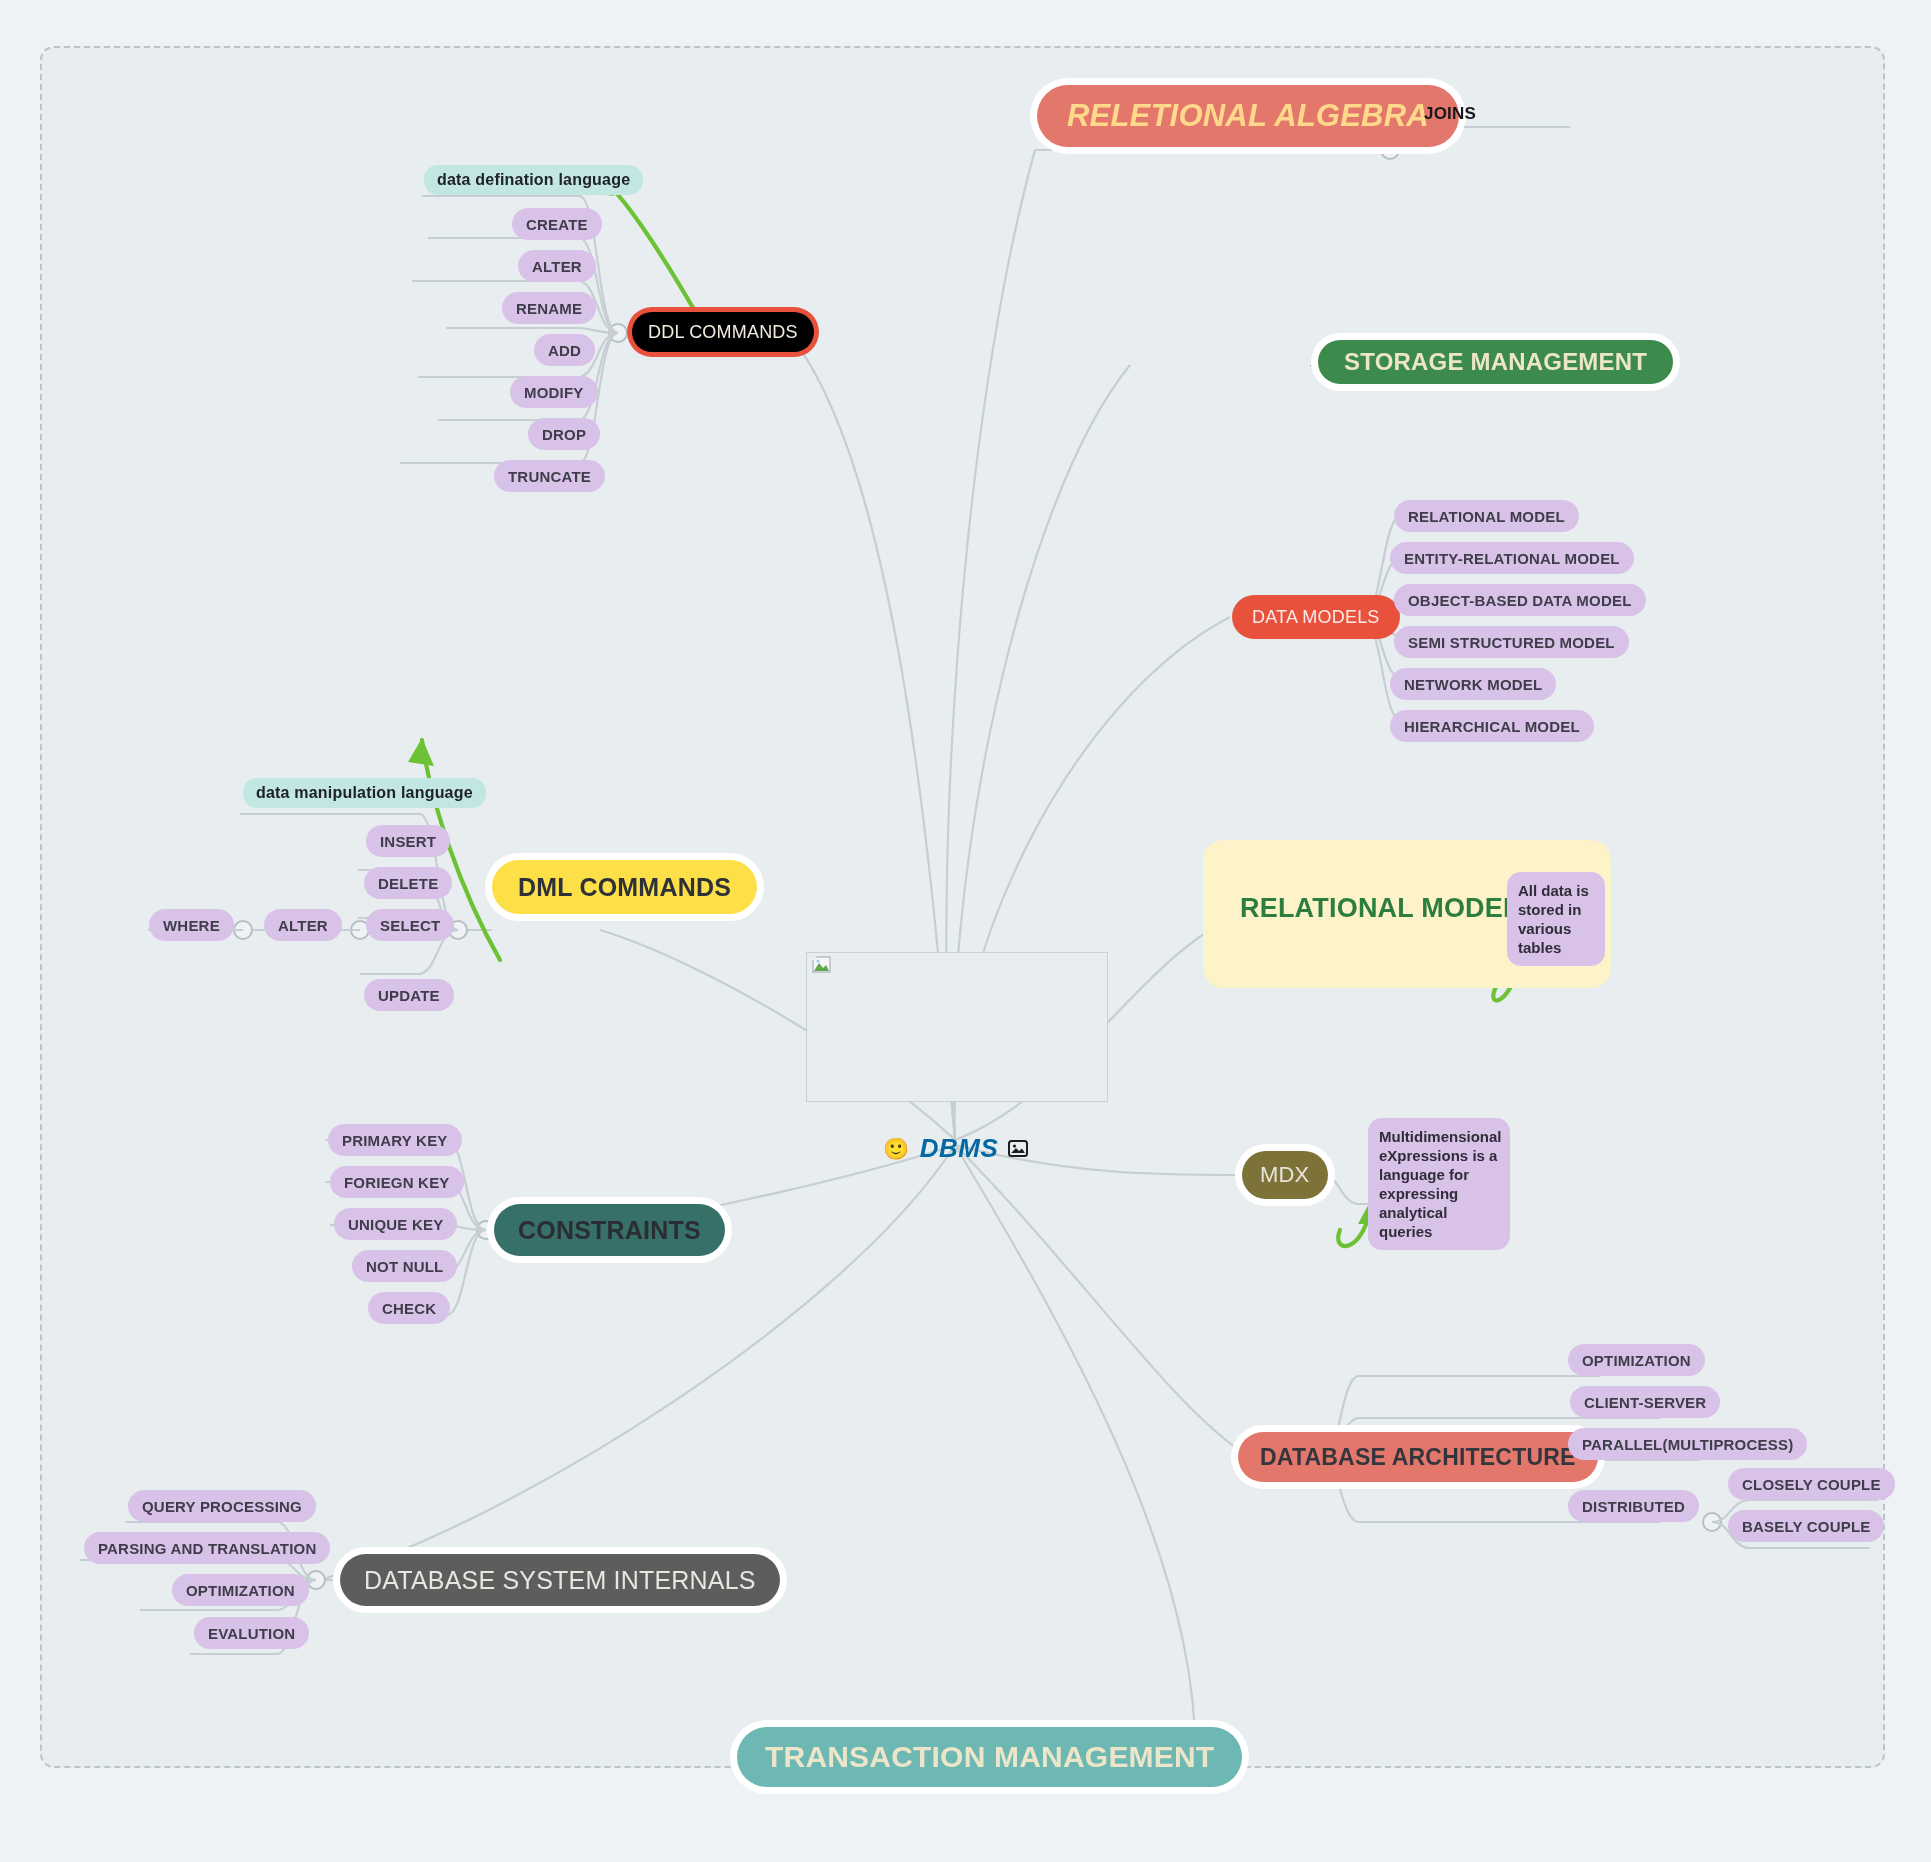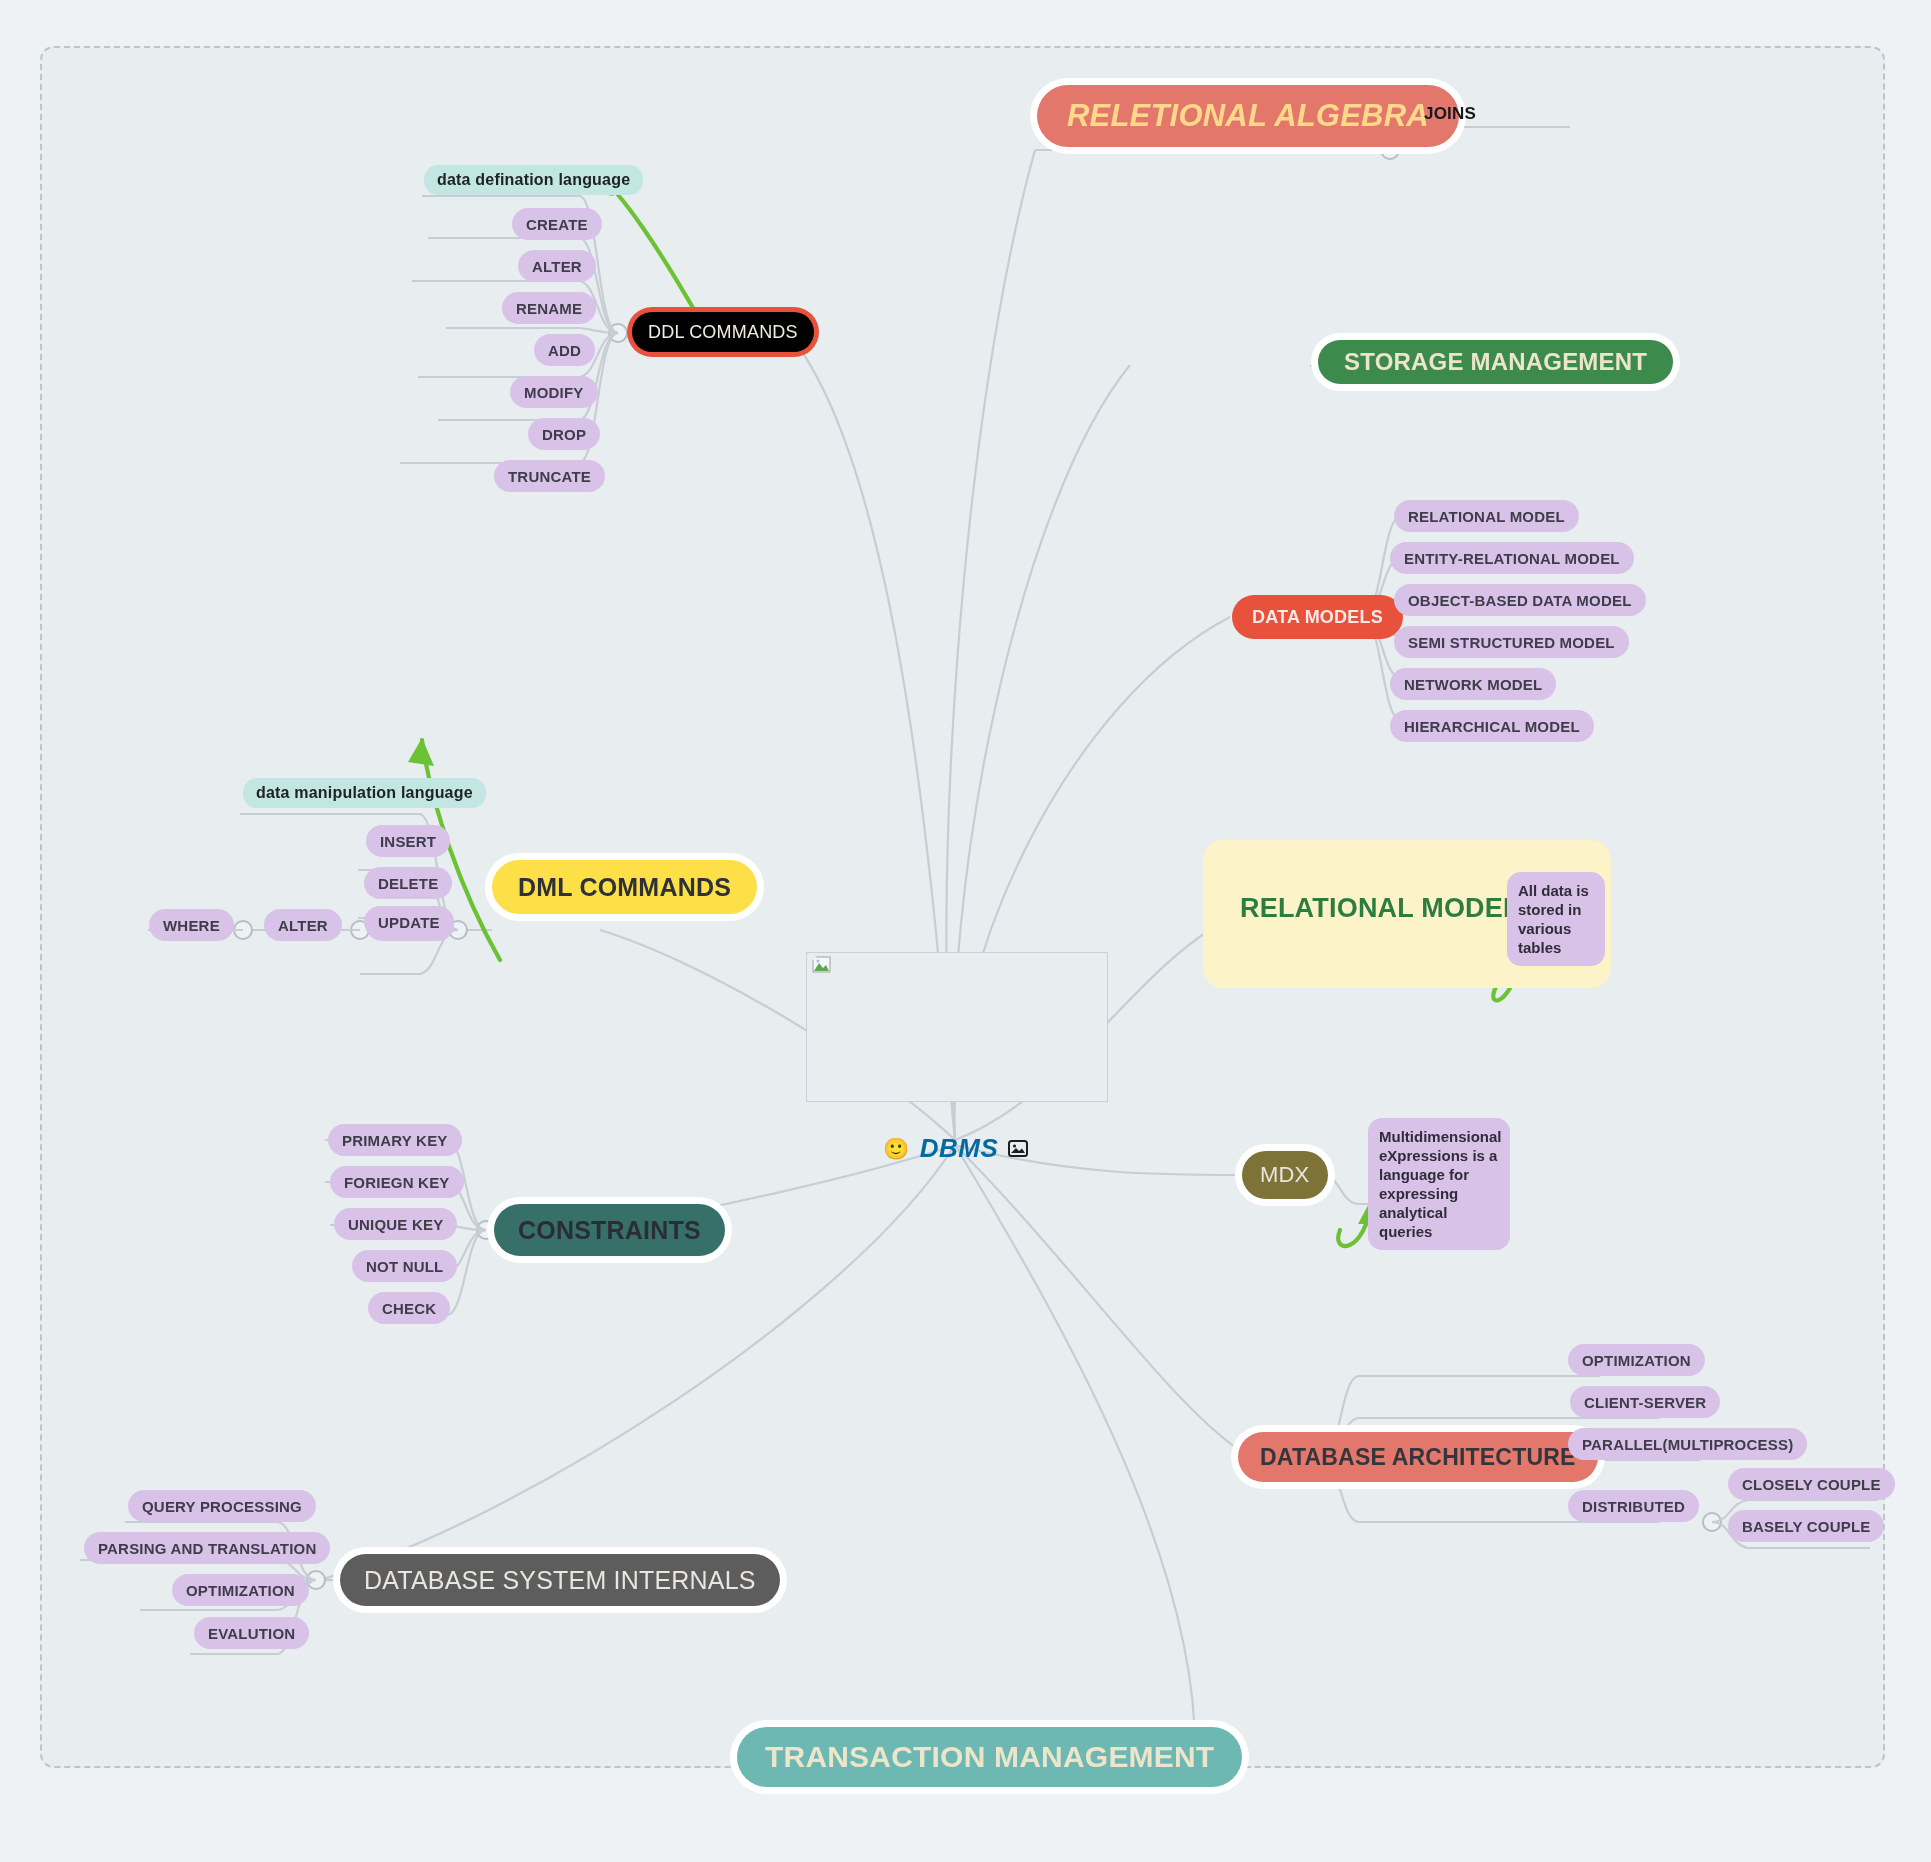--- a/index.html
+++ b/index.html
@@ -67,21 +67,21 @@
     background:#e4776b;color:#ffd98b;
     font-style:italic;font-size:31px;
     height:62px;padding:0 30px;
     border-radius:32px;
   }
   #n-storage{
     background:#3d8b4c;color:#ece5c9;
     font-size:24px;height:44px;padding:0 26px;border-radius:28px;
   }
   #n-datamodels{
-    background:#e8513c;color:#fbe9e6;font-weight:bold;
+    background:#e8513c;color:#fbe9e6;font-weight:normal;
     font-size:18px;height:44px;padding:0 20px;border-radius:24px;
     box-shadow:none;
     text-align:center;
   }
   #n-ddl{
     background:#000000;color:#f1ece0;font-weight:normal;
     font-size:18px;height:40px;padding:0 16px;border-radius:22px;
     box-shadow:0 0 0 5px #e8513c;
   }
   #n-dml{
@@ -320,21 +320,21 @@
 </div>
 <div class="node sub" style="left:366px;top:825px;">
   <span>INSERT</span>
 </div>
 <div class="node sub" style="left:364px;top:867px;">
   <span>DELETE</span>
 </div>
 <div class="node sub" style="left:366px;top:909px;">
   <span>SELECT</span>
 </div>
-<div class="node sub" style="left:364px;top:906px;justify-content:center;">
+<div class="node sub" style="left:364px;top:979px;justify-content:center;">
   <span>UPDATE</span>
 </div>
 <div class="node sub" style="left:264px;top:909px;">
   <span>ALTER</span>
 </div>
 <div class="node sub" style="left:149px;top:909px;">
   <span>WHERE</span>
 </div>
 
 <div id="card-relmodel" style="left:1203px;top:840px;width:408px;height:148px;"></div>

